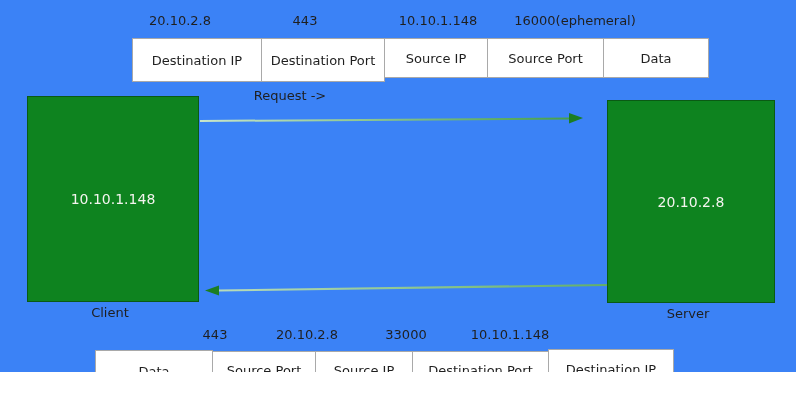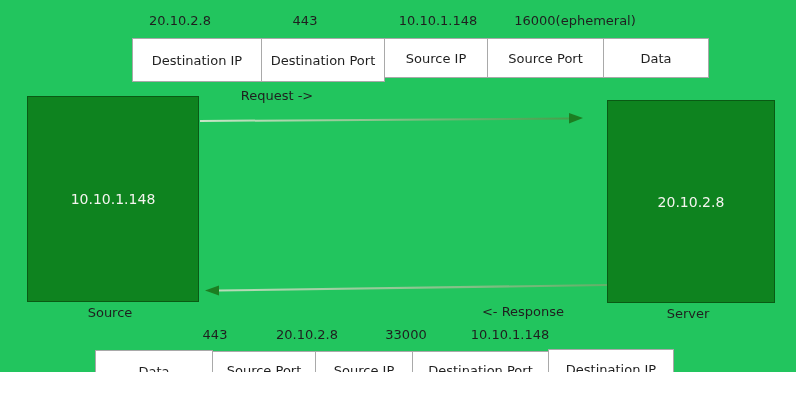--- a/index.html
+++ b/index.html
@@ -1,20 +1,20 @@
 <!DOCTYPE html>
 <html><head>
 <meta charset="utf-8">
 <style>
   html, body { margin: 0; padding: 0; background: #ffffff; }
   .stage {
     position: relative;
     width: 796px;
     height: 372px;
-    background: #22c55e;
+    background: #3b82f6;
     font-family: "DejaVu Sans", "Liberation Sans", sans-serif;
     font-size: 13px;
     color: #1f1f1f;
     overflow: hidden;
   }
   .lbl {
     position: absolute;
     transform: translateX(-50%);
     white-space: nowrap;
     line-height: 16px;
@@ -79,30 +79,29 @@
   <span class="lbl" style="left:575px; top:13px">16000(ephemeral)</span>
 
   <div class="pkt-table top">
     <div class="cell">Destination IP</div>
     <div class="cell">Destination Port</div>
     <div class="cell">Source IP</div>
     <div class="cell">Source Port</div>
     <div class="cell">Data</div>
   </div>
 
-  <span class="lbl" style="left:277px; top:88px">Request -&gt;</span>
-  <span class="lbl" style="left:523px; top:304px">&lt;- Response</span>
+  <span class="lbl" style="left:290px; top:88px">Request -&gt;</span>
 
   <div class="node client-node">
     <span>10.10.1.148</span>
   </div>
   <div class="node server-node">
     <span>20.10.2.8</span>
   </div>
-  <span class="lbl" style="left:110px; top:305px">Source</span>
+  <span class="lbl" style="left:110px; top:305px">Client</span>
   <span class="lbl" style="left:688px; top:306px">Server</span>
 
   <svg class="arrows" width="796" height="408" viewBox="0 0 796 408">
     <defs>
       <linearGradient id="gReq" gradientUnits="userSpaceOnUse" x1="200" y1="0" x2="569" y2="0">
         <stop offset="0" stop-color="#c9e6c9"></stop>
         <stop offset="1" stop-color="#46a04b"></stop>
       </linearGradient>
       <linearGradient id="gResp" gradientUnits="userSpaceOnUse" x1="607" y1="0" x2="219" y2="0">
         <stop offset="0" stop-color="#63b068"></stop>

